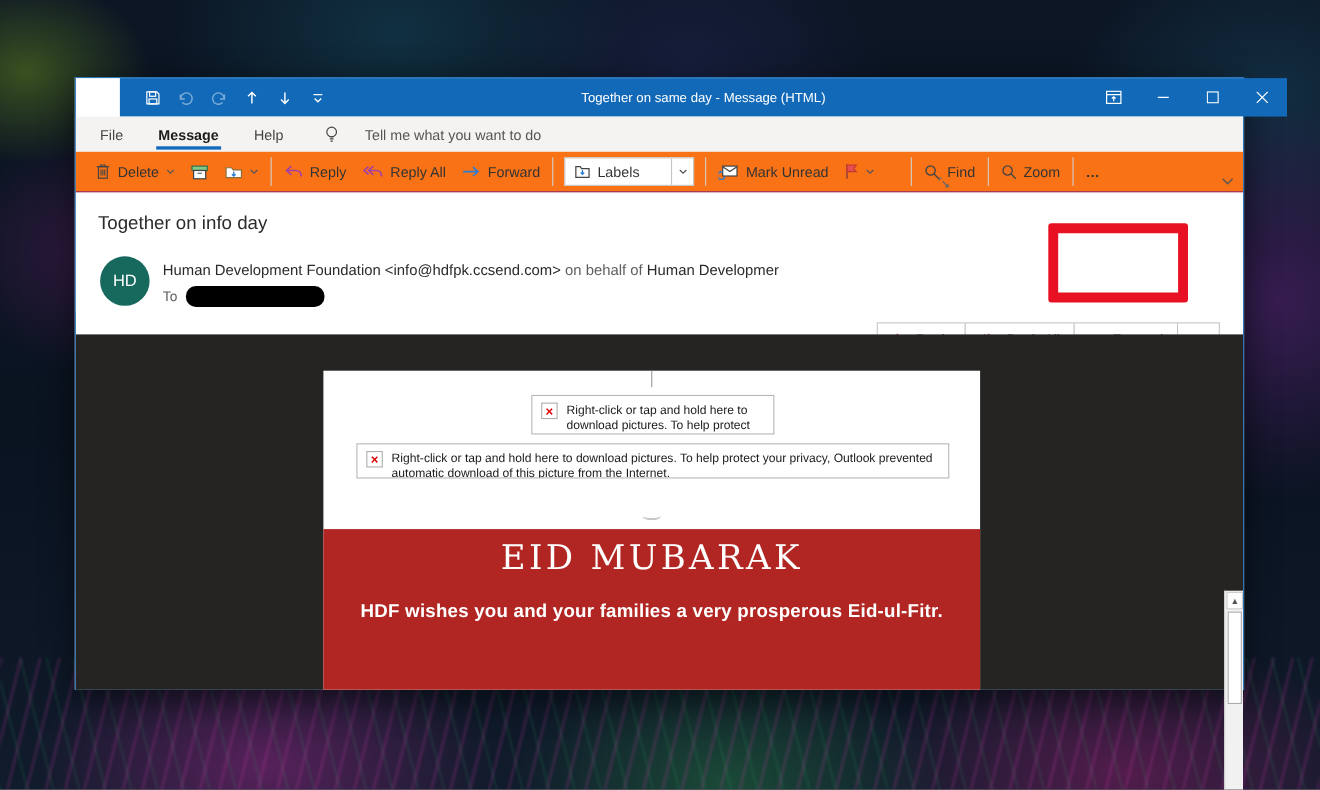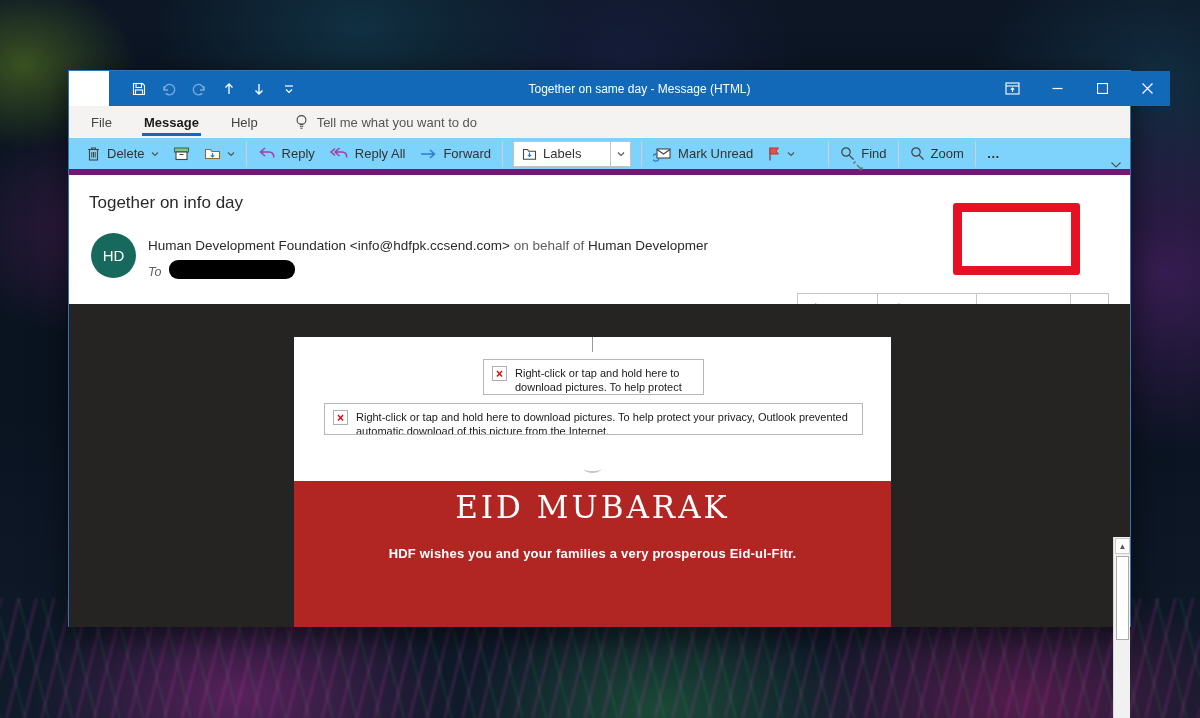--- a/index.html
+++ b/index.html
@@ -41,43 +41,43 @@
   .title-text { position:absolute; left:0; right:0; text-align:center; font-size:12px; color:#fff; pointer-events:none; }
   .wcontrols { position:absolute; right:0; top:0; height:35px; display:flex; }
   .wbtn { width:45px; height:35px; display:flex; align-items:center; justify-content:center; }
 
   
   .menubar { position:absolute; left:0; top:35px; width:100%; height:32px; background:#f5f3f1;
     display:flex; align-items:center; font-size:13px; color:#444; }
   .mtab { padding:0 10px; margin-left:12px; height:32px; display:flex; align-items:center; position:relative; }
   .mtab.active { color:#1b1a19; font-weight:bold; }
   .mtab.active:after { content:""; position:absolute; left:8px; right:8px; bottom:2px; height:3px; background:#1269bd; }
-  .tellme { display:flex; align-items:center; gap:8px; margin-left:26px; color:#555; }
-
-  
-  .ribbon { position:absolute; left:0; top:67px; width:100%; height:37px; background:#7dd3fc;
-    border-bottom:6px solid #701a75; display:flex; align-items:center; font-size:13px; color:#333; }
+  .tellme { display:flex; align-items:center; gap:23px; margin-left:26px; color:#555; }
+
+  
+  .ribbon { position:absolute; left:0; top:67px; width:100%; height:37px; background:#f97316;
+    border-bottom:1px solid #701a75; display:flex; align-items:center; font-size:13px; color:#333; }
   .rit { display:flex; align-items:center; gap:6px; padding:0 7px; height:30px; white-space:nowrap; }
   .vsep { width:1px; height:26px; background:#d2d0cd; margin:0 4px; }
   .chev { width:8px; height:8px; display:inline-block; }
   .labels-box { display:flex; align-items:center; height:26px; background:#fff; border:1px solid #c5c3c1; margin:0 6px; }
   .labels-main { display:flex; align-items:center; gap:6px; padding:0 8px; width:96px; }
   .labels-drop { width:20px; height:100%; border-left:1px solid #c5c3c1; display:flex; align-items:center; justify-content:center; }
   .launcher { position:absolute; left:784px; top:90px; }
   .collapse { position:absolute; right:8px; top:90px; }
 
   
   .msghead { position:absolute; left:0; top:104px; width:100%; height:108px; background:#fff; }
   .subject { position:absolute; left:20px; top:18px; font-size:17px; color:#2b2a29; }
   .avatar { position:absolute; left:22px; top:58px; width:45px; height:45px; border-radius:50%;
     background:#17695e; color:#fff; display:flex; align-items:center; justify-content:center; font-size:15px;text-align:right; }
   .senderline { position:absolute; left:79px; top:63px; font-size:13.5px; color:#2b2a29; white-space:nowrap;
     max-width:640px; overflow:hidden; }
   .senderline .gray { color:#605e5c; }
-  .toline { position:absolute; left:79px; top:85px; font-size:12.5px; color:#605e5c; display:flex; align-items:flex-end; gap:8px;font-style:italic; }
+  .toline { position:absolute; left:79px; top:85px; font-size:12.5px; color:#605e5c; display:flex; align-items:center; gap:8px; }
   .redact { width:126px; height:19px; background:#000; border-radius:9px; }
   .hbtns { position:absolute; right:21px; top:118px; display:flex; }
   .hbtn { height:31px; border:1px solid #c8c6c4; background:#fff; display:flex; align-items:center; gap:7px;
     padding:0 12px; font-size:12.5px; color:#323130; margin-left:-1px; }
   .hdate { position:absolute; right:22px; top:152px; font-size:12px; color:#605e5c; }
   .annotation { position:absolute; left:884px; top:28px; width:127px; height:72px;
     border:9px solid #e81123; border-radius:3px; z-index:5; pointer-events:none; }
 
   
   .infobar { position:absolute; left:0; top:212px; width:100%; height:21px; background:#fff;
@@ -93,21 +93,21 @@
   .bx { flex:0 0 auto; width:15px; height:15px; border:1px solid #b0aeac; display:flex; align-items:center; justify-content:center;
     color:#d00; font-weight:bold; font-size:12px; line-height:1; box-shadow:inset 0 0 0 1px #fff; }
   .ph1 { left:189px; top:22px; width:221px; height:36px; }
   .ph1 .txt { line-height:14px; }
   .ph2 { left:30px; top:66px; width:539px; height:32px; }
   .ph2 .txt { line-height:14px; }
   .pagedash { position:absolute; left:290px; top:128px; width:17px; height:8px;
     border-bottom:2px solid #c9c7c5; border-radius:0 0 50% 50%; }
   .banner { position:absolute; left:0; top:144px; width:597px; height:146px; background:#b12622; color:#fff; text-align:center; }
   .banner .btitle { margin-top:8px; font-family:"DejaVu Serif", serif; font-size:31px; letter-spacing:3px; font-weight:400; }
-  .banner .bl1 { margin-top:21px; font-size:13px; font-weight:bold; letter-spacing:.2px; }
+  .banner .bl1 { margin-top:21px; font-size:17px; font-weight:bold; letter-spacing:.2px; }
   .banner .bl2 { margin-top:20px; font-size:13.5px; font-weight:bold; }
 
   
   .scroll { position:absolute; right:0; top:233px; width:17px; height:323px; background:#f1f1f1; border-left:1px solid #dadada; }
   .sbtn { position:absolute; left:1px; width:15px; height:16px; background:#fdfdfd; border:1px solid #c9c9c9;
     display:flex; align-items:center; justify-content:center; font-size:8px; color:#555; }
   .sthumb { position:absolute; left:2px; top:19px; width:13px; height:84px; background:#fff; border:1px solid #ababab; }
 
   svg { display:block; }
 </style>

